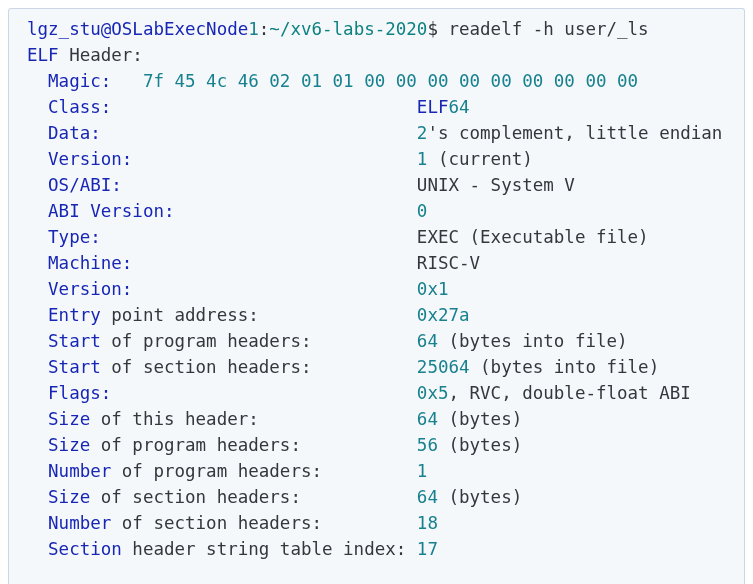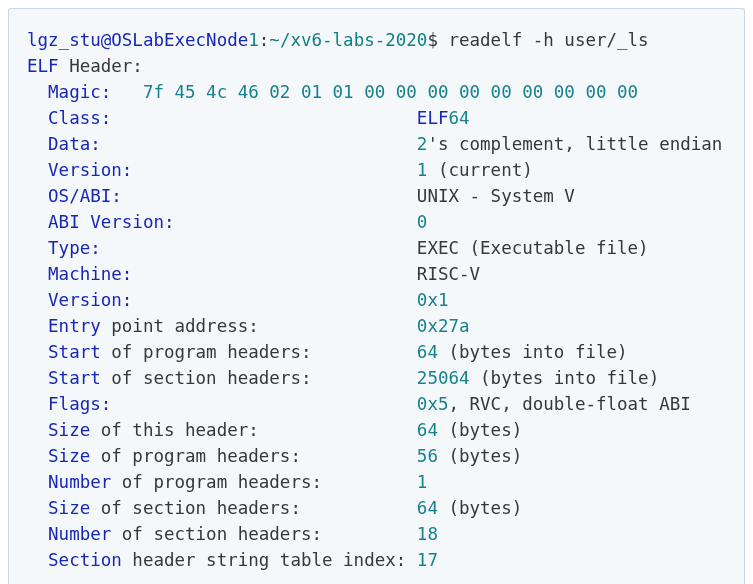--- a/index.html
+++ b/index.html
@@ -19,21 +19,21 @@
     font-family: "DejaVu Sans Mono", "Liberation Mono", monospace;
   }
   .code-block {
     margin: 8px 8px 0 8px;
     width: 737px;
     height: 576px;
     background: var(--bg);
     border: 1px solid var(--border);
     border-bottom: none;
     border-radius: 3px 3px 0 0;
-    padding: 18px 14px 16px 18px;
+    padding: 7px 14px 16px 18px;
     overflow: hidden;
   }
   pre.terminal {
     margin: 0;
     font-family: "DejaVu Sans Mono", "Liberation Mono", monospace;
     font-size: 17.5px;
     line-height: 26px;
     white-space: pre;
     color: var(--plain);
   }

